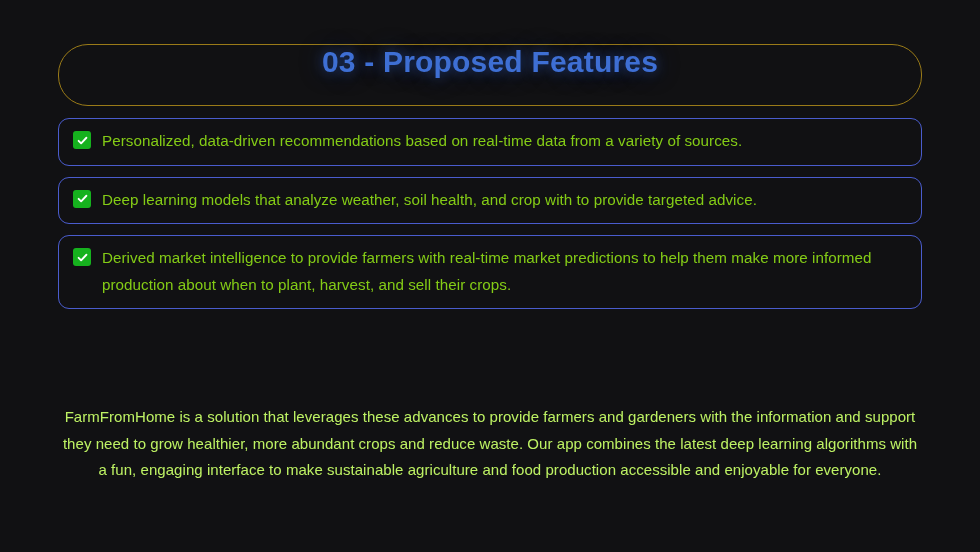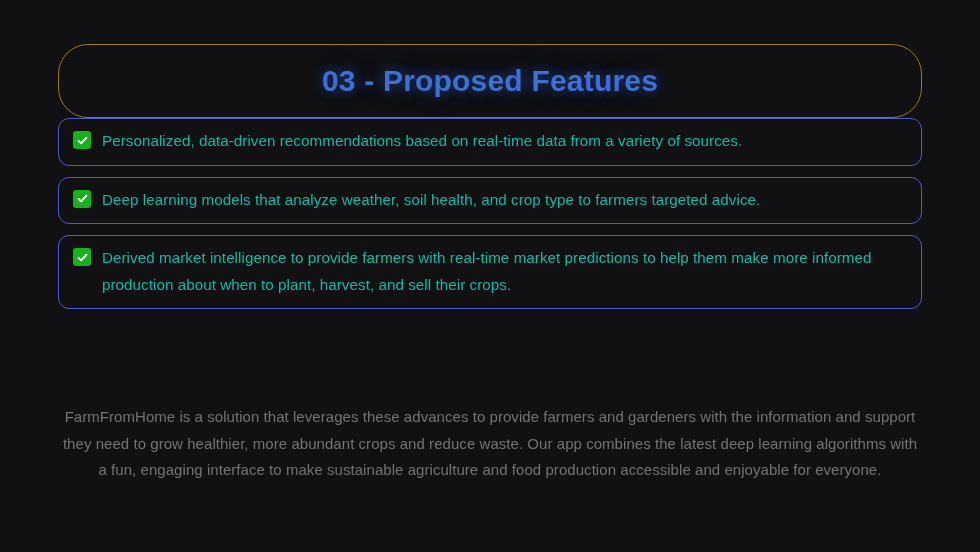--- a/index.html
+++ b/index.html
@@ -18,26 +18,26 @@
     width: 980px;
     height: 552px;
     box-sizing: border-box;
     padding: 0;
   }
   .title-box {
     position: absolute;
     left: 58px;
     top: 44px;
     width: 864px;
-    height: 74px;
+    height: 62px;
     box-sizing: border-box;
     border: 1.5px solid #9a7b18;
     border-radius: 30px;
     display: flex;
-    align-items: center;
+    align-items: flex-start;
     justify-content: center;
     background: transparent;
   }
   .title-text {
     font-size: 30px;
     font-weight: bold;
     color: #3e6fd4;
     letter-spacing: 0.2px;
     text-shadow: 0 0 12px rgba(46,92,190,0.55), 0 0 26px rgba(40,80,180,0.35);
   }
@@ -66,32 +66,32 @@
     border-radius: 3px;
     background: #16b21e;
     display: inline-flex;
     align-items: center;
     justify-content: center;
   }
   .check-icon svg { display: block; }
   .feature-text {
     font-size: 15.2px;
     line-height: 26.5px;
-    color: #14b8a6;
+    color: #84cc16;
     letter-spacing: 0.05px;
   }
   .summary {
     position: absolute;
     left: 58px;
     top: 404px;
     width: 864px;
     text-align: center;
     font-size: 15px;
     line-height: 26.5px;
-    color: #737373;
+    color: #bef264;
     letter-spacing: 0.05px;
   }
 </style>
 </head>
 <body>
 
 <div class="slide">
 
   <div class="title-box">
     <div class="title-text">03 - Proposed Features</div>
@@ -108,21 +108,21 @@
       <span class="feature-text">Personalized, data-driven recommendations based on real-time data from a variety of sources.</span>
     </div>
 
 
     <div class="feature-box">
       <span class="check-icon">
         <svg width="13" height="13" viewBox="0 0 16 16" aria-hidden="true">
           <path d="M3.2 8.4 L6.3 11.5 L12.8 4.6" fill="none" stroke="#ffffff" stroke-width="2.3" stroke-linecap="round" stroke-linejoin="round"></path>
         </svg>
       </span>
-      <span class="feature-text">Deep learning models that analyze weather, soil health, and crop type to farmers targeted advice.</span>
+      <span class="feature-text">Deep learning models that analyze weather, soil health, and crop with to provide targeted advice.</span>
     </div>
 
     <div class="feature-box">
       <span class="check-icon">
         <svg width="13" height="13" viewBox="0 0 16 16" aria-hidden="true">
           <path d="M3.2 8.4 L6.3 11.5 L12.8 4.6" fill="none" stroke="#ffffff" stroke-width="2.3" stroke-linecap="round" stroke-linejoin="round"></path>
         </svg>
       </span>
       <span class="feature-text">Derived market intelligence to provide farmers with real-time market predictions to help them make more informed production about when to plant, harvest, and sell their crops.</span>
     </div>

